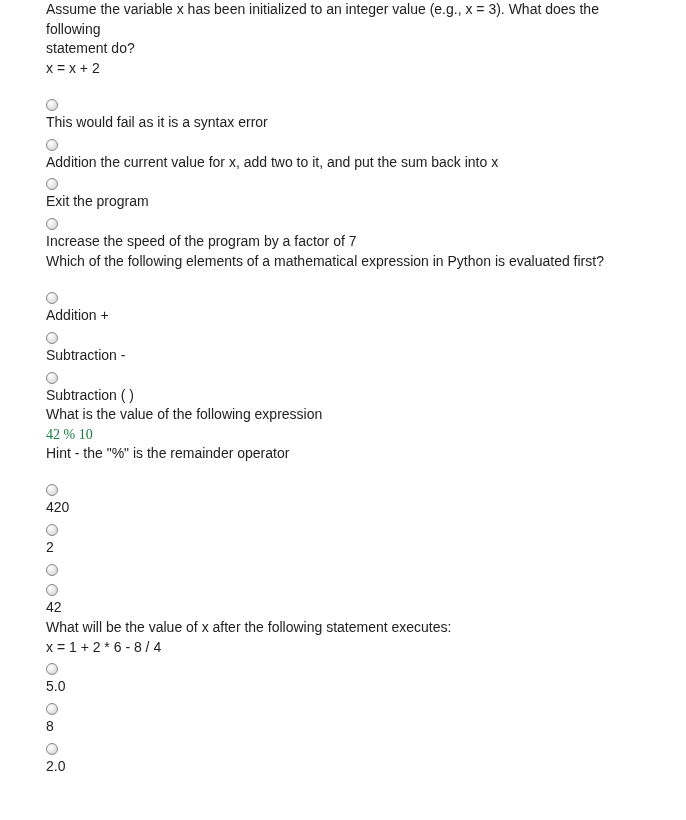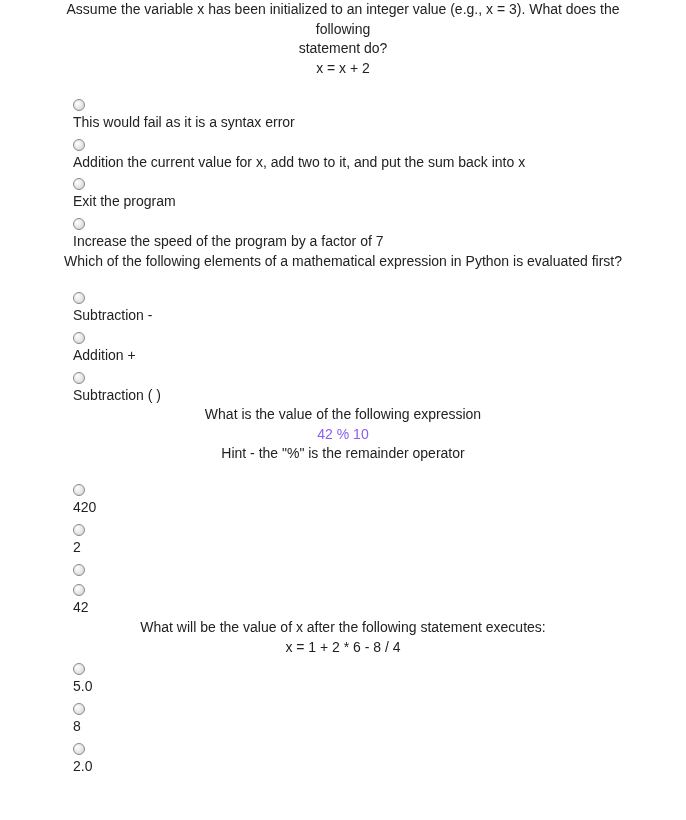--- a/index.html
+++ b/index.html
@@ -7,25 +7,25 @@
       font-family: 'Segoe UI', Tahoma, Arial, sans-serif;
       font-size: 14px;
       color: #222;
       background: #fff;
       width: 686px;
       padding: 0 46px 20px 46px;
       line-height: 1.4;
     }
     .question-block { margin-bottom: 0; }
     .question-prompt { margin-bottom: 0; }
-    .question-line { display: block; text-align: center; }
-    .code-expr { color: #8b5cf6; }
+    .question-line { display: block; }
+    .code-expr { color: #15803d; font-family: Liberation Serif, serif; }
     .hint-text { display: block; }
     .option-group { margin-top: 8px; }
-    .option { display: block; margin-left: 27px; }
+    .option { display: block; }
     .radio {
       display: inline-block;
       width: 12px; height: 12px;
       border: 1px solid #888;
       border-radius: 50%;
       background: radial-gradient(circle at 35% 35%, #fff 0%, #ddd 70%);
       margin: 6px 0 2px 0;
       vertical-align: middle;
     }
     .option-label { display: block; margin-bottom: 0; }
@@ -62,25 +62,25 @@
 </div>
 
 <div class="question-block">
   <div class="question-prompt">
     <span class="question-line">Which of the following elements of a mathematical expression in Python is evaluated first?</span>
   </div>
   <div class="option-group">
     <div class="spacer-sm"></div>
     <div class="option">
       <span class="radio"></span>
-      <span class="option-label">Subtraction -</span>
+      <span class="option-label">Addition +</span>
     </div>
     <div class="option">
       <span class="radio"></span>
-      <span class="option-label">Addition +</span>
+      <span class="option-label">Subtraction -</span>
     </div>
     <div class="option">
       <span class="radio"></span>
       <span class="option-label">Subtraction ( )</span>
     </div>
   </div>
 </div>
 
 <div class="question-block">
   <div class="question-prompt">

